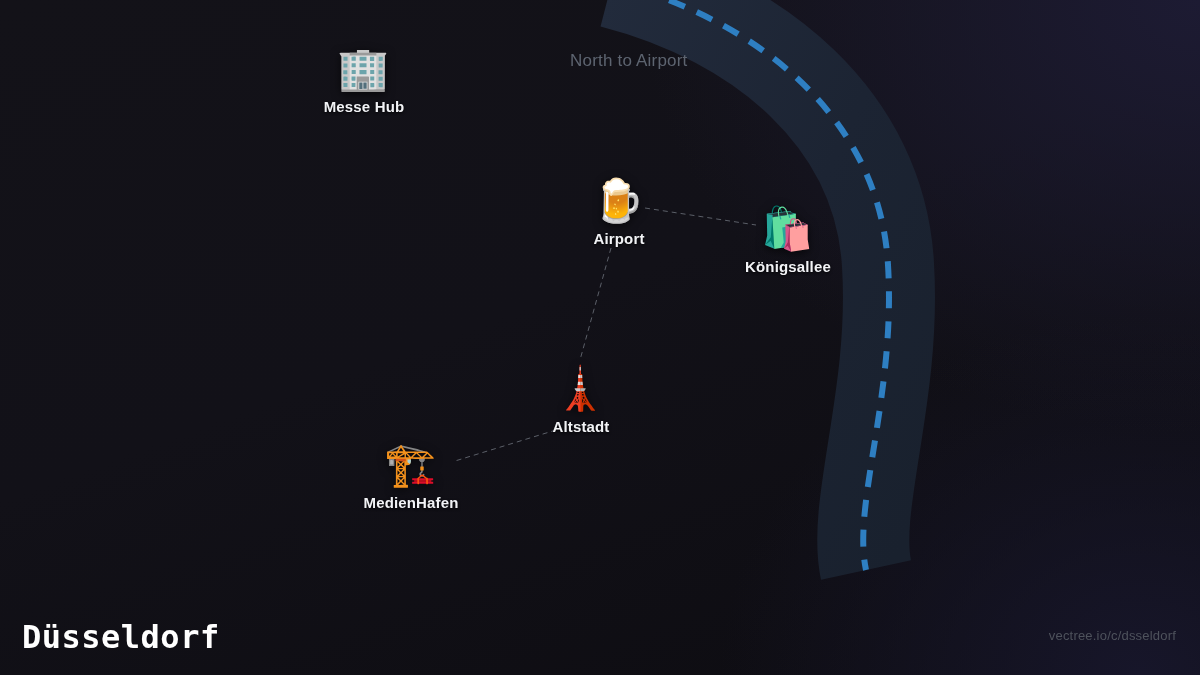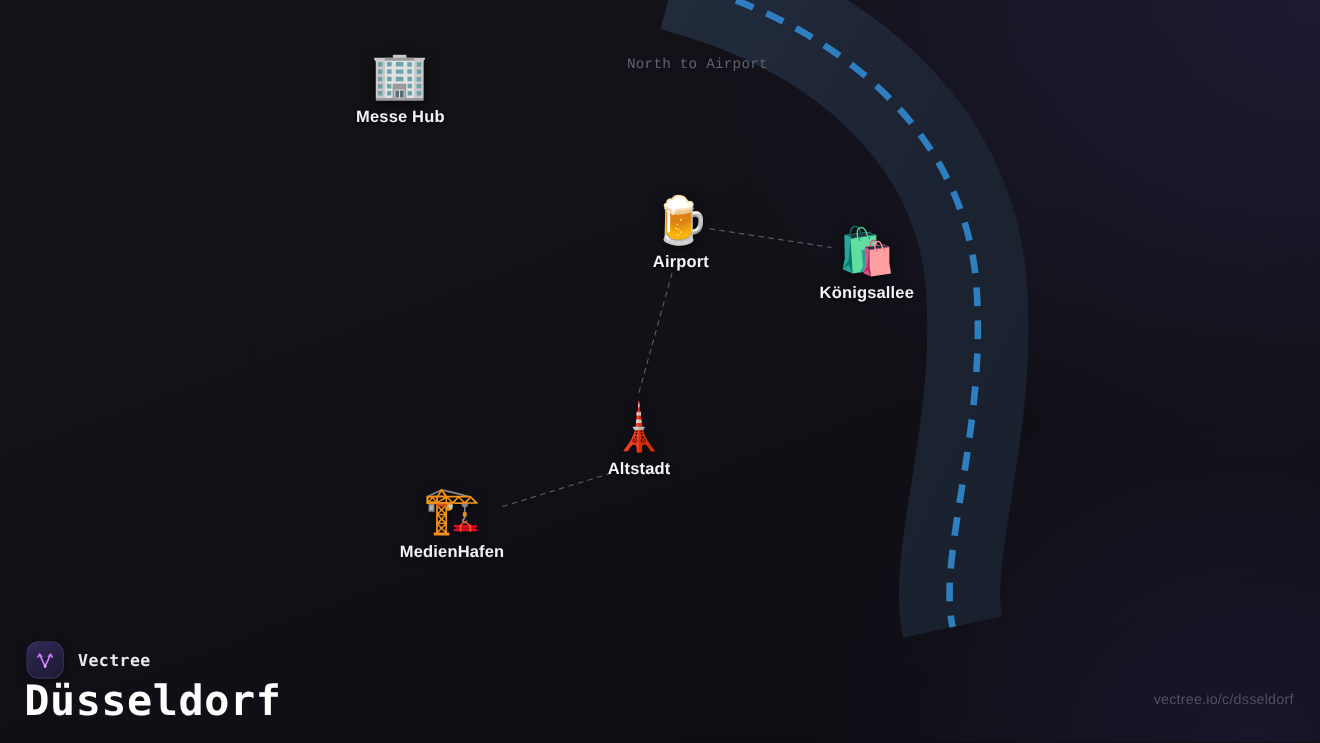--- a/index.html
+++ b/index.html
@@ -19,25 +19,25 @@
       linear-gradient(160deg, #131218 0%, #121118 45%, #0d0c11 100%);
     overflow:hidden;
   }
 
   
   #map-layer { position:absolute; inset:0; }
   #road-svg { position:absolute; left:0; top:0; width:1200px; height:675px; }
 
   .road-label {
     position:absolute;
-    font-size:13px;
+    font-size:17px;
     color:#5d6470;
     letter-spacing:.2px;
     white-space:nowrap;
-    font-family:Liberation Mono, monospace;
+    font-family:Liberation Sans, sans-serif;
   }
 
   
   .node {
     position:absolute;
     transform:translate(-50%,-50%);
     display:flex;
     flex-direction:column;
     align-items:center;
     gap:7px;
@@ -83,21 +83,21 @@
     font-family:"DejaVu Sans Mono", monospace;
     font-size:15px;
     font-weight:bold;
     color:#e9eaf0;
     letter-spacing:.4px;
   }
   #city-title {
     position:absolute;
     left:22px; top:50px;
     font-family:"DejaVu Sans Mono", monospace;
-    font-size:38px;
+    font-size:32px;
     font-weight:bold;
     color:#ffffff;
     letter-spacing:.5px;
     line-height:44px;
   }
   #site-url {
     position:absolute;
     right:24px; bottom:32px;
     font-family:Liberation Sans, sans-serif;
     font-size:13px;
@@ -153,33 +153,18 @@
         </div>
         <div class="node" style="left: 411px; top: 476px;">
           <div class="node-icon">🏗️</div>
           <div class="node-label">MedienHafen</div>
         </div>
       </div>
   </div>
 
   <div id="footer">
 
-    <div id="brand-row">
-      <div id="brand-logo">
-        <svg width="20" height="20" viewBox="0 0 24 24" aria-hidden="true">
-          <g stroke="#c77bf0" stroke-width="1.9" stroke-linecap="round" fill="none">
-            <path d="M6 6 L12 19 L18 6"></path>
-            <path d="M6 6 L4.2 8.6"></path>
-            <path d="M6 6 L8.3 8.2"></path>
-            <path d="M18 6 L19.8 8.6"></path>
-            <path d="M18 6 L15.7 8.2"></path>
-          </g>
-          <circle cx="12" cy="19" r="1.5" fill="#e3a8ff"></circle>
-        </svg>
-      </div>
-      <span id="brand-name">Vectree</span>
-    </div>
 
     <h1 id="city-title">Düsseldorf</h1>
 
     <div id="site-url">vectree.io/c/dsseldorf</div>
   </div>
 </div>
 
 </body></html>

